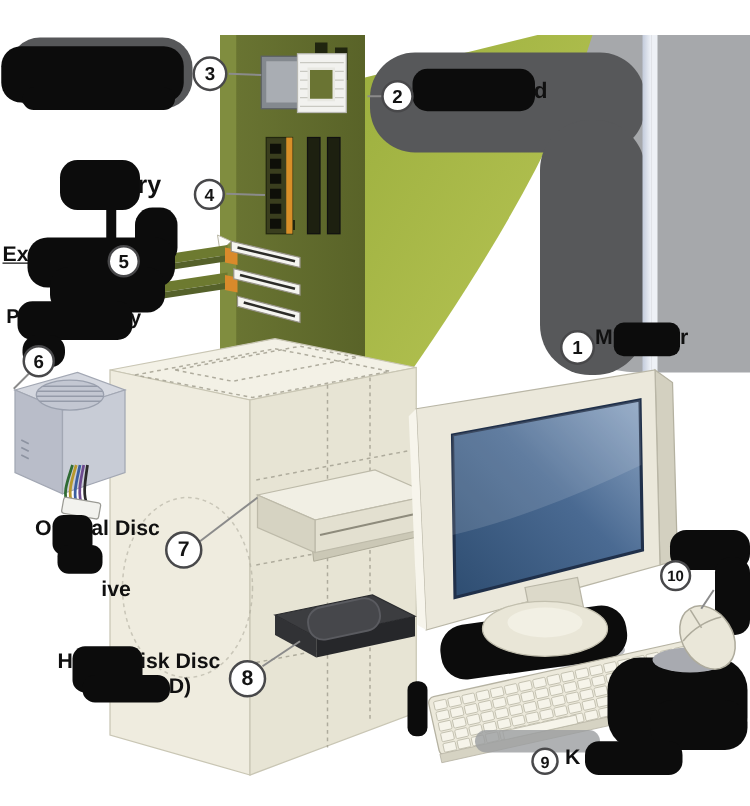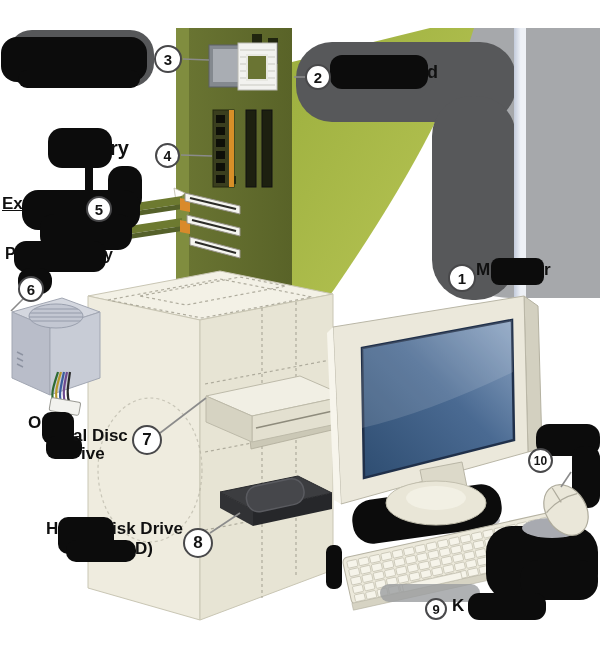--- a/index.html
+++ b/index.html
@@ -332,24 +332,24 @@
 </svg>
 
 <span class="frag" style="left:476px;top:261px;font-size:17px;">M</span>
 <span class="frag" style="left:544px;top:261px;font-size:17px;">r</span>
 <span class="frag" style="left:427px;top:63px;font-size:18px;">d</span>
 <span class="frag" style="left:110px;top:138px;font-size:20px;">ry</span>
 <span class="frag" style="left:2px;top:195px;font-size:17px;text-decoration:underline;">Ex</span>
 <span class="frag" style="left:5px;top:246px;font-size:16px;">P</span>
 <span class="frag" style="left:104px;top:247px;font-size:16px;">y</span>
 <span class="frag" style="left:28px;top:414px;font-size:17px;">O</span>
-<span class="frag" style="left:73px;top:414px;font-size:17px;margin-top:13px;">al Disc</span>
-<span class="frag" style="left:81px;top:445px;font-size:17px;">ive</span>
+<span class="frag" style="left:73px;top:414px;font-size:17px;">al Disc</span>
+<span class="frag" style="left:81px;top:463px;font-size:17px;">ive</span>
 <span class="frag" style="left:46px;top:520px;font-size:17px;">H</span>
-<span class="frag" style="left:112px;top:520px;font-size:17px;">isk Drive</span>
+<span class="frag" style="left:112px;top:520px;font-size:17px;">isk Disc</span>
 <span class="frag" style="left:135px;top:540px;font-size:17px;">D)</span>
 <span class="frag" style="left:452px;top:597px;font-size:17px;">K</span>
 
 <div class="co" style="left:448px;top:264px;width:28px;height:28px;font-size:15px;">1</div>
 <div class="co" style="left:305px;top:64px;width:26px;height:26px;font-size:15px;">2</div>
 <div class="co" style="left:154px;top:45px;width:28px;height:28px;font-size:15px;">3</div>
 <div class="co" style="left:155px;top:143px;width:25px;height:25px;font-size:14px;">4</div>
 <div class="co" style="left:86px;top:196px;width:26px;height:26px;font-size:15px;">5</div>
 <div class="co" style="left:18px;top:276px;width:26px;height:26px;font-size:15px;">6</div>
 <div class="co" style="left:132px;top:425px;width:30px;height:30px;font-size:17px;">7</div>

